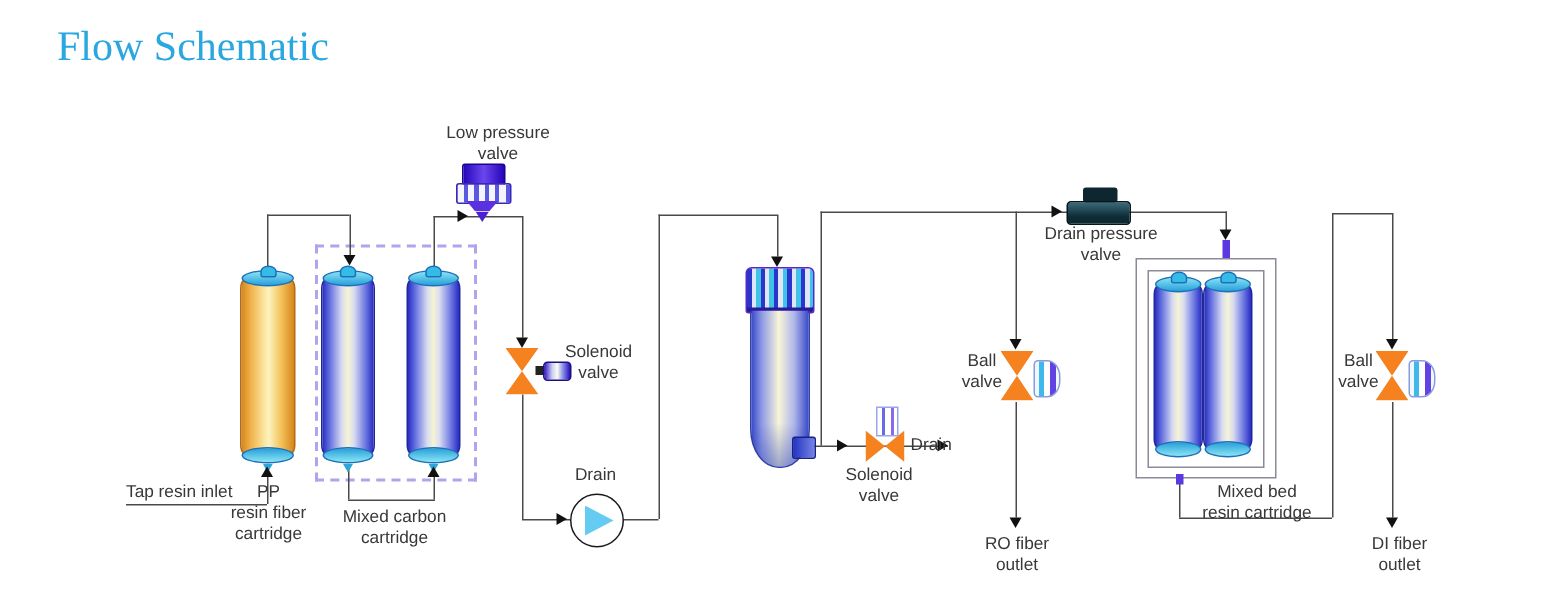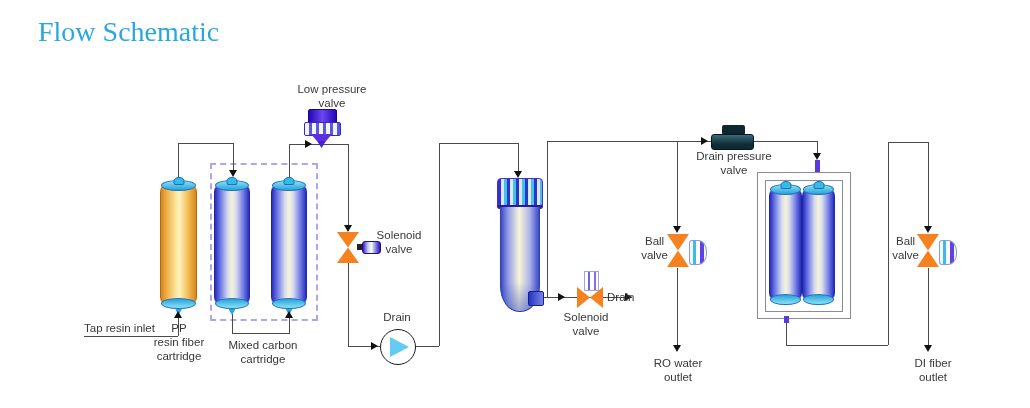--- a/index.html
+++ b/index.html
@@ -186,22 +186,26 @@
   <div class="lbl" style="left:607px;top:290px;">Drain</div>
   <div class="lbl cc" style="left:734px;top:149px;">
     <div>Drain pressure</div>
     <div>valve</div>
   </div>
   <div class="lbl rr" style="left:668px;top:234px;">
     <div>Ball</div>
     <div>valve</div>
   </div>
   <div class="lbl cc" style="left:678px;top:356px;">
-    <div>RO water</div>
+    <div>RO fiber</div>
     <div>outlet</div>
+  </div>
+  <div class="lbl cc" style="left:838px;top:321px;">
+    <div>Mixed bed</div>
+    <div>resin cartridge</div>
   </div>
   <div class="lbl rr" style="left:919px;top:234px;">
     <div>Ball</div>
     <div>valve</div>
   </div>
   <div class="lbl cc" style="left:933px;top:356px;">
     <div>DI fiber</div>
     <div>outlet</div>
   </div>
   <div class="lbl" style="left:84px;top:321px;">Tap resin inlet</div>

